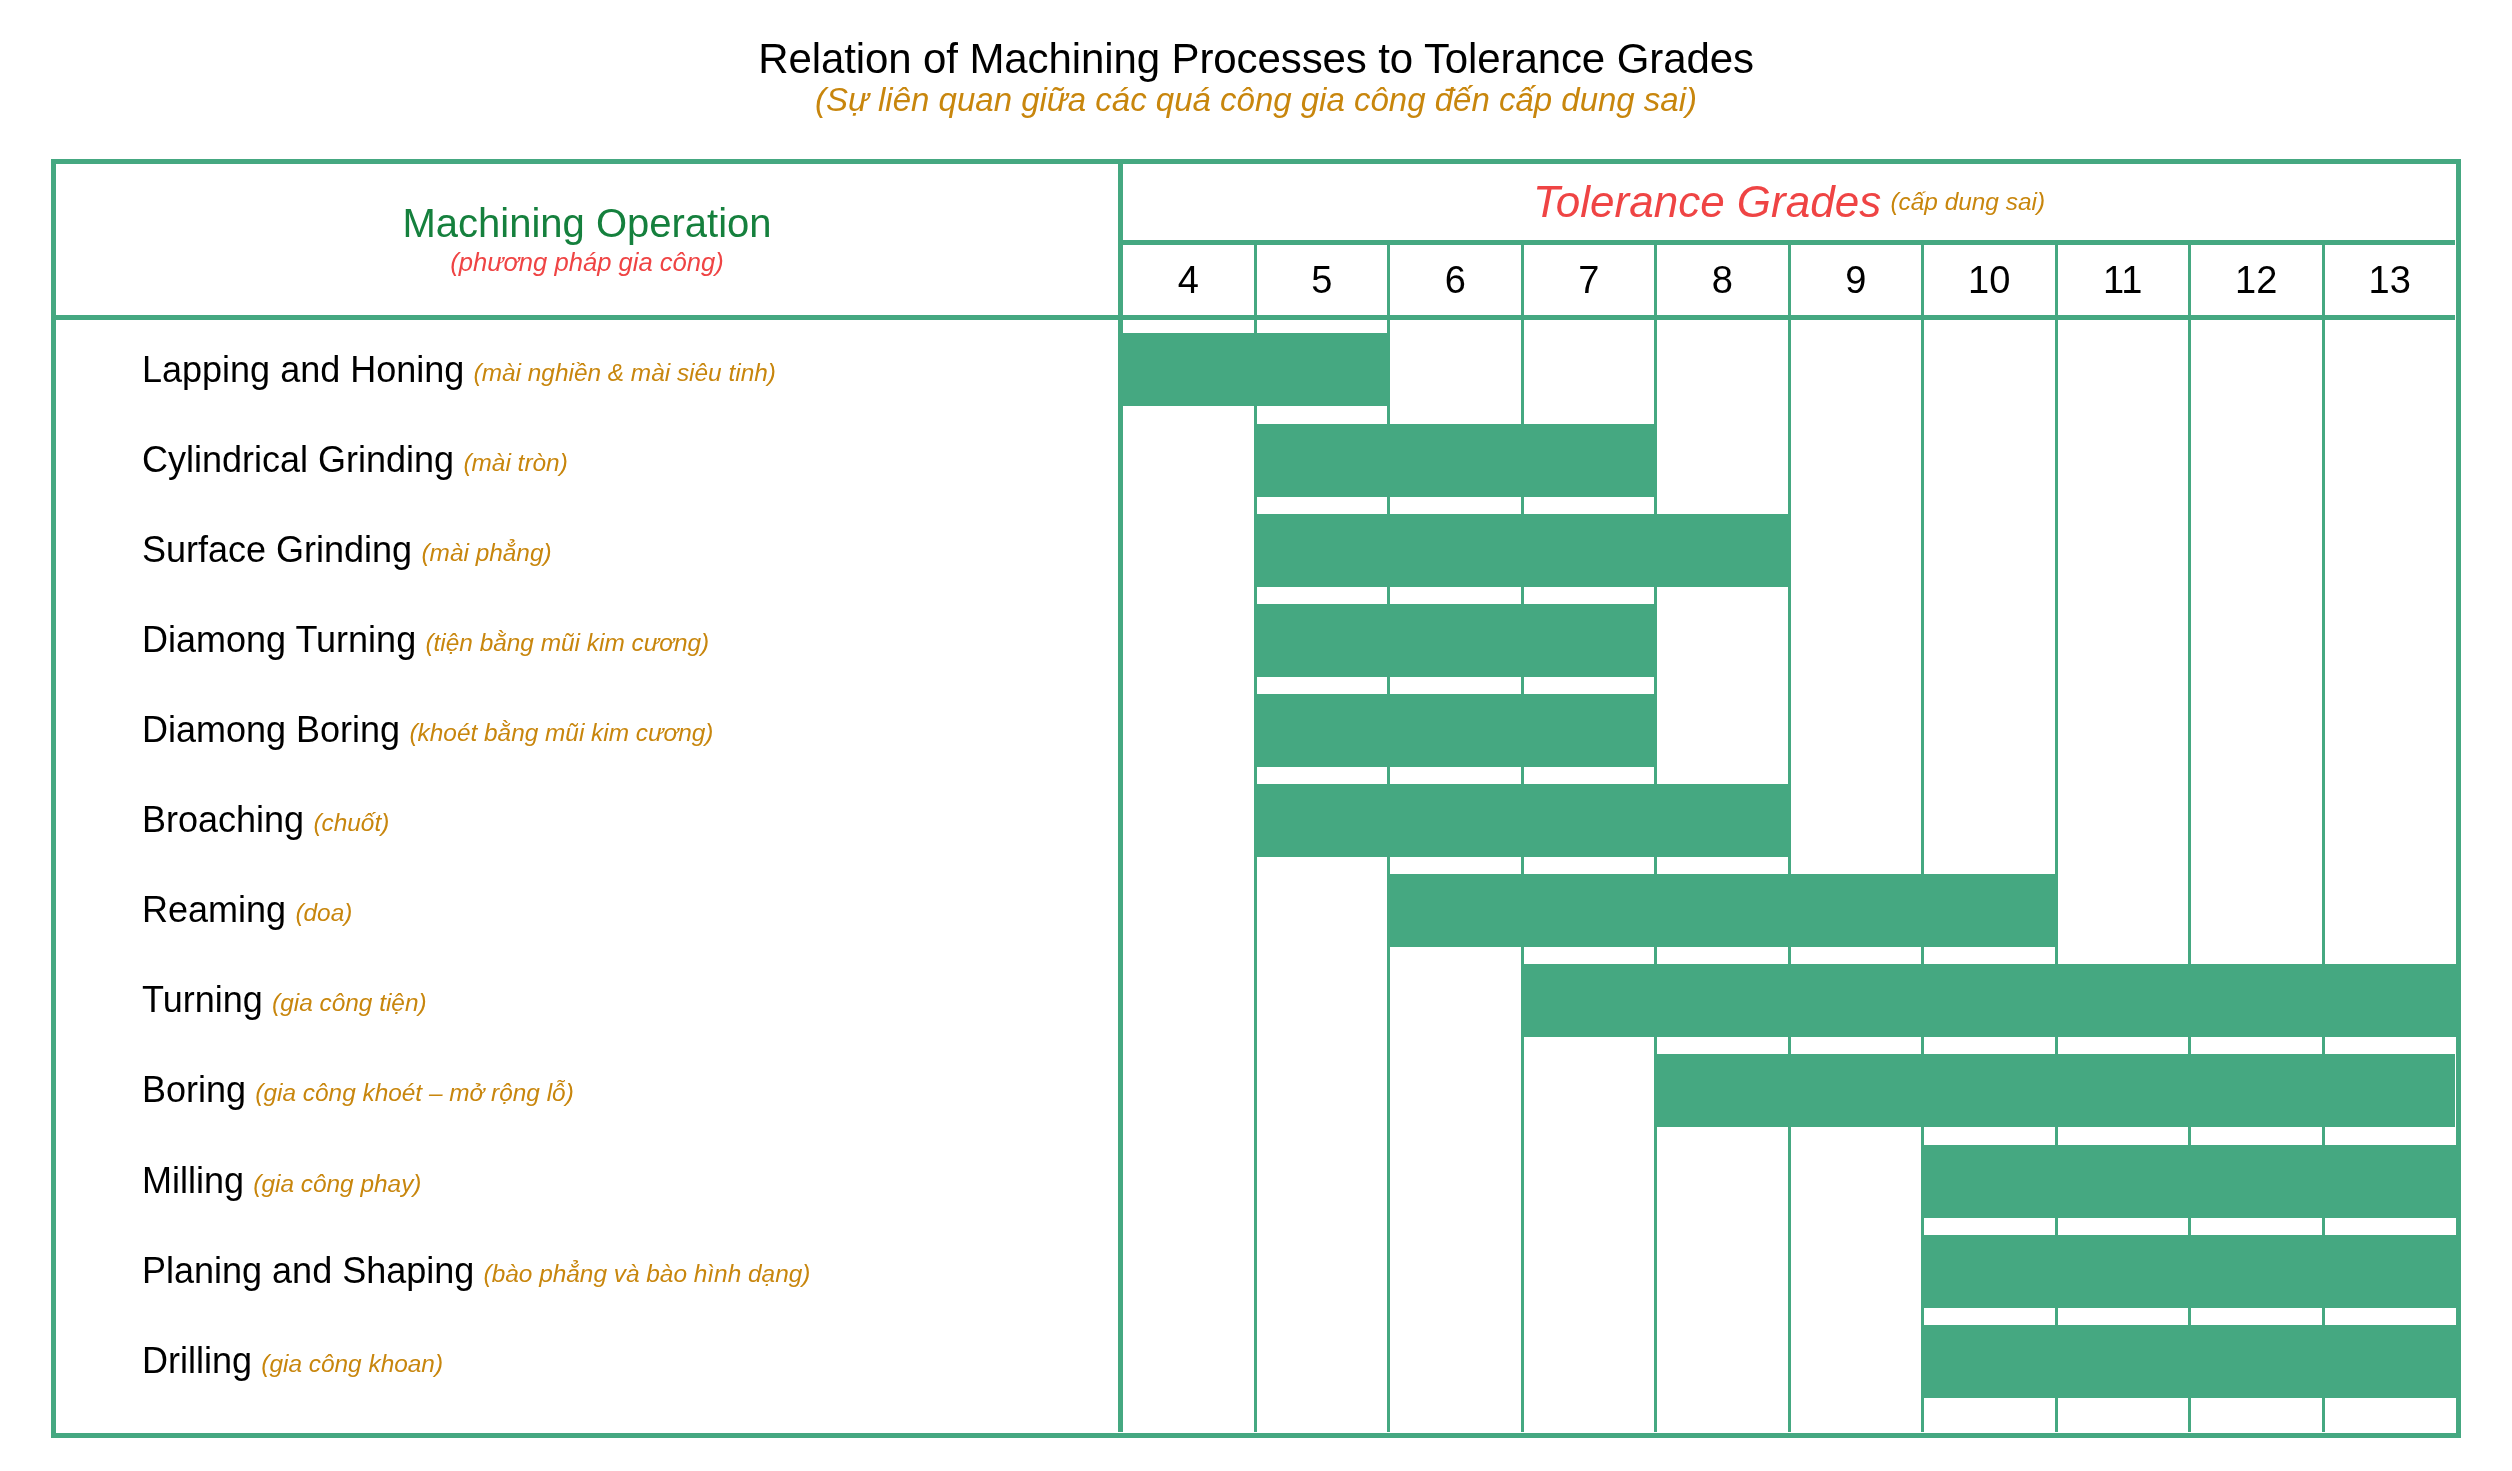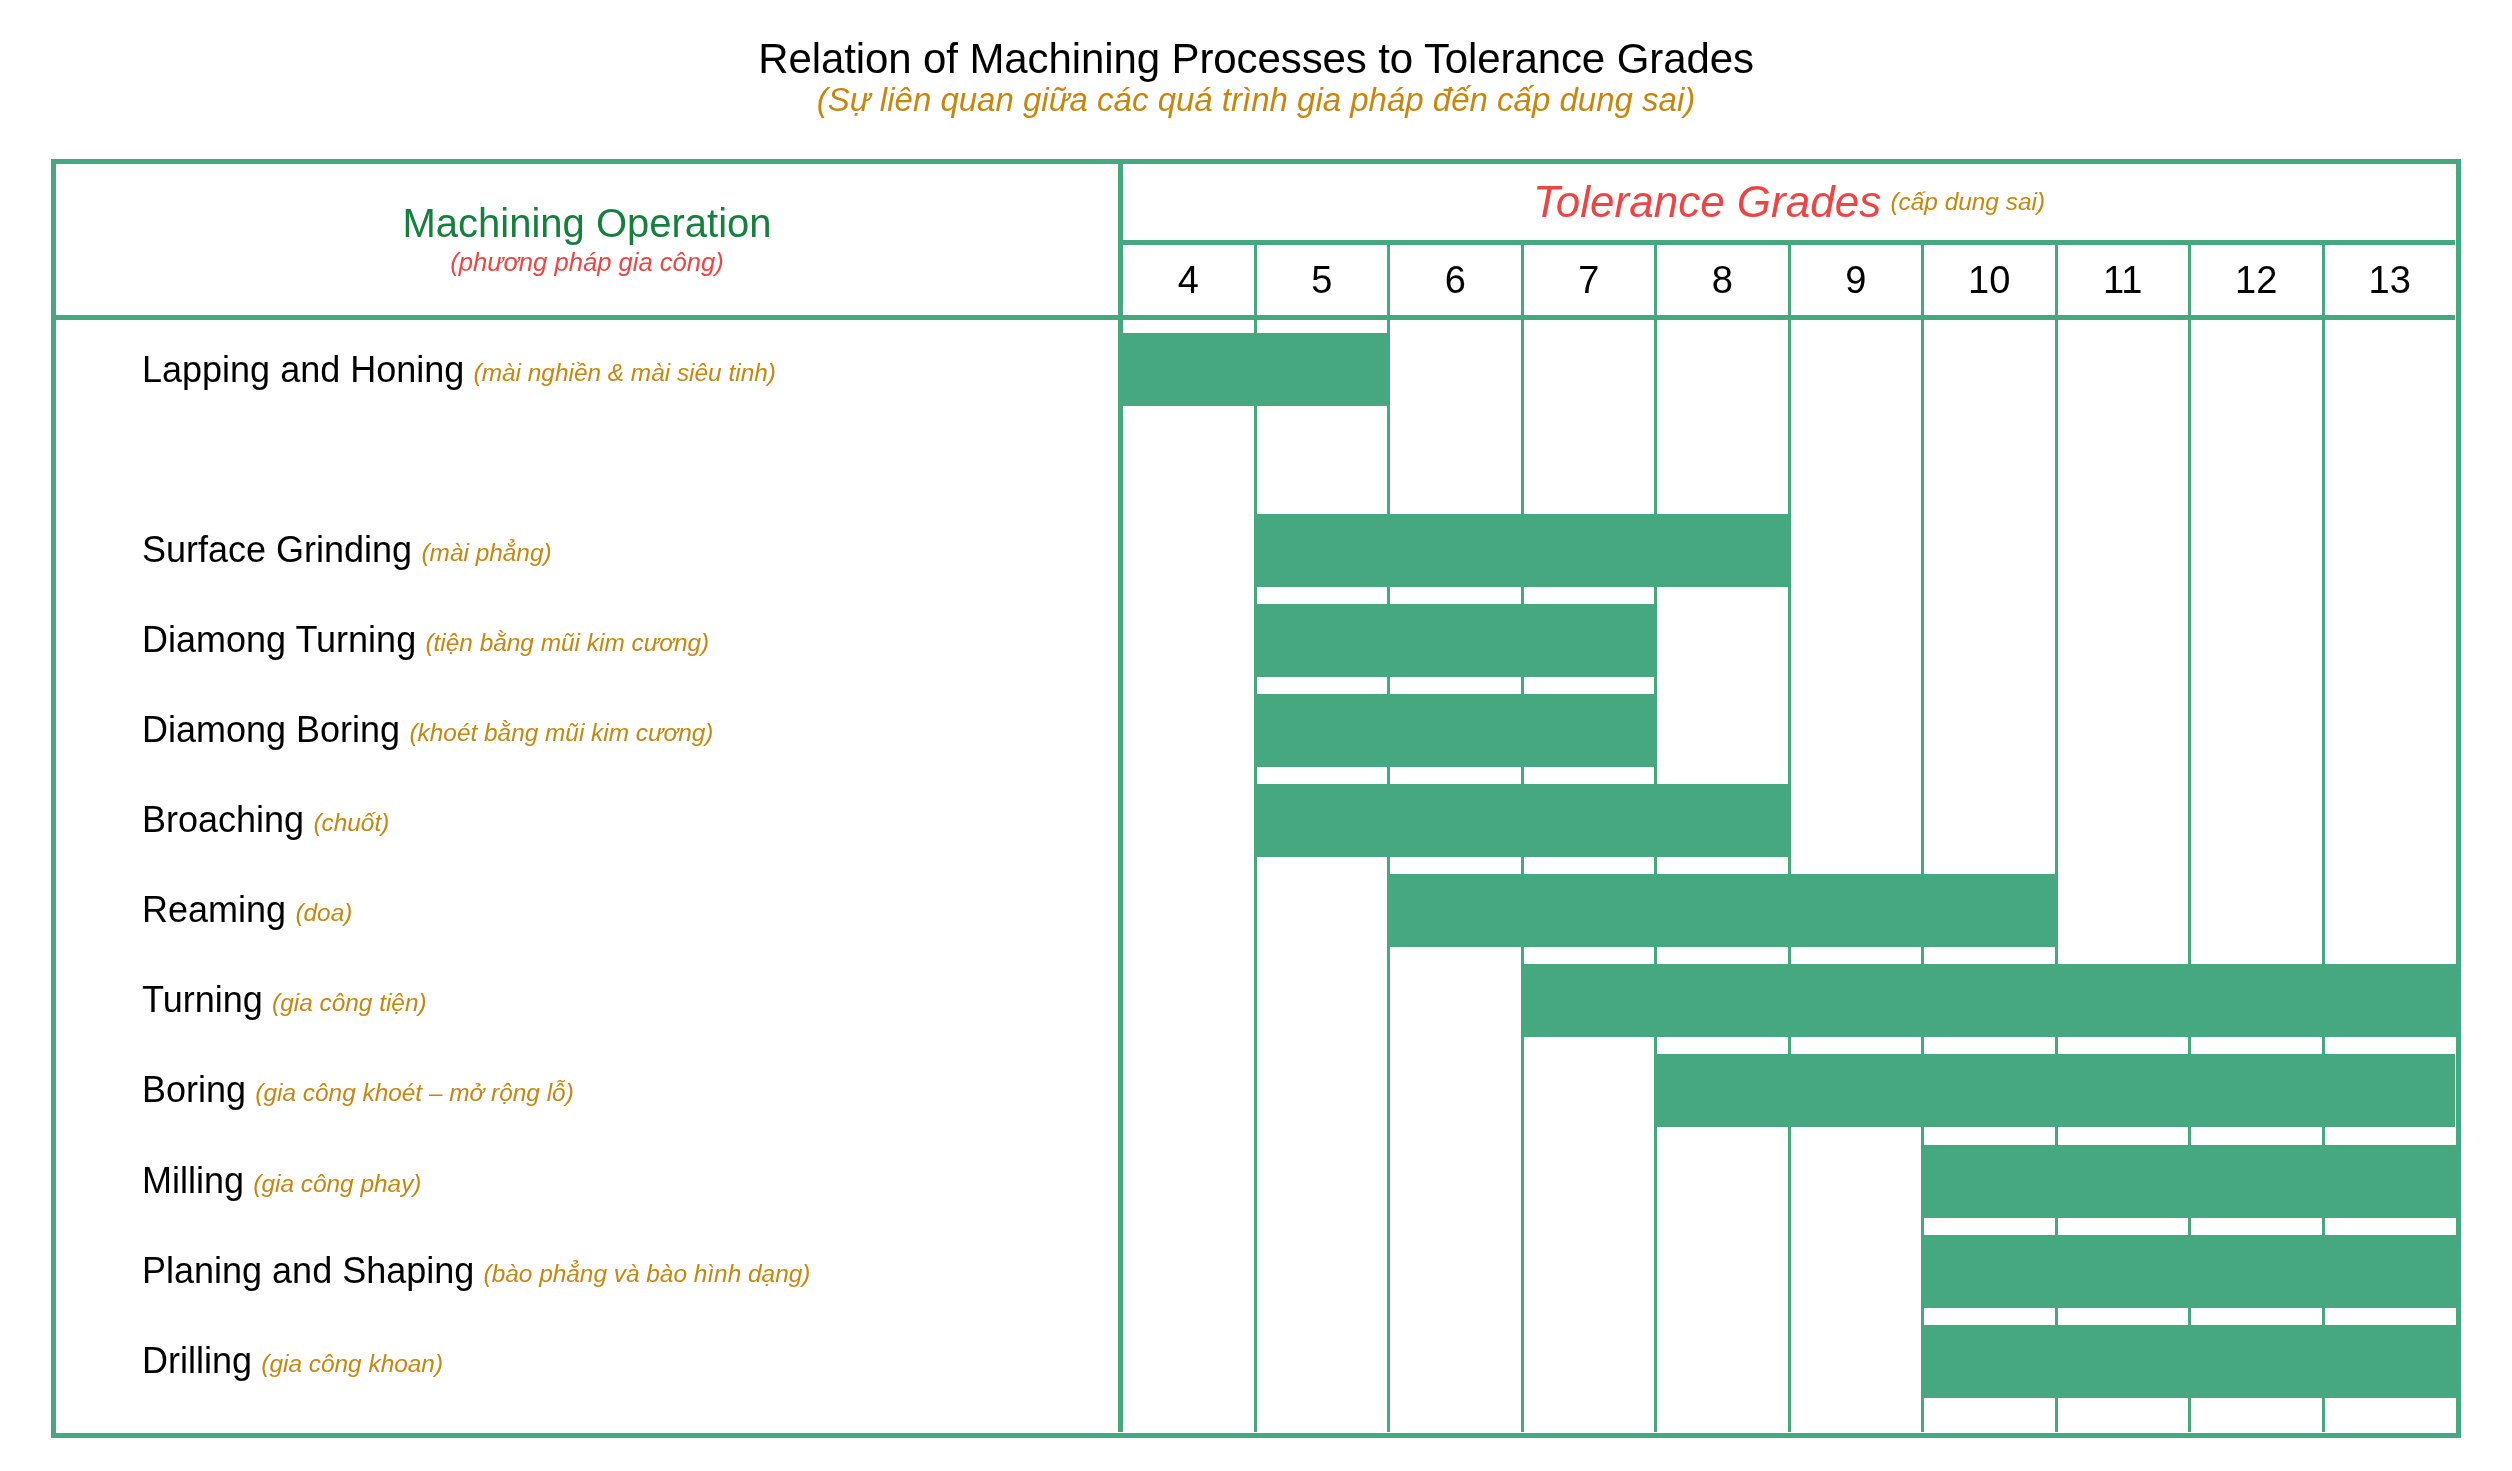--- a/index.html
+++ b/index.html
@@ -214,21 +214,21 @@
     top: 8.7px;
     height: 73px;
     background: #45a881;
   }
 </style>
 </head>
 <body>
 
 <div id="title-block">
   <div id="chart-title">Relation of Machining Processes to Tolerance Grades</div>
-  <div id="chart-subtitle">(Sự liên quan giữa các quá trình gia pháp đến cấp dung sai)</div>
+  <div id="chart-subtitle">(Sự liên quan giữa các quá công gia công đến cấp dung sai)</div>
 </div>
 
 <div id="table-frame">
 
   <div id="left-header">
     <div id="left-header-title">Machining Operation</div>
     <div id="left-header-sub">(phương pháp gia công)</div>
   </div>
 
   <div id="main-divider"></div>
@@ -268,20 +268,27 @@
         <div class="grid-col"></div>
       </div>
 
   <div class="row" style="top: 4.7px;">
         <div class="row-label">
           <span class="row-label-en">Lapping and Honing</span>
           <span class="row-label-vi">(mài nghiền &amp; mài siêu tinh)</span>
         </div>
         <div class="bar" style="left: 1067px; width: 266px;"></div>
       </div>
+      <div class="row" style="top: 95px;">
+        <div class="row-label">
+          <span class="row-label-en">Cylindrical Grinding</span>
+          <span class="row-label-vi">(mài tròn)</span>
+        </div>
+        <div class="bar" style="left: 1200px; width: 400px;"></div>
+      </div>
       <div class="row" style="top: 185px;">
         <div class="row-label">
           <span class="row-label-en">Surface Grinding</span>
           <span class="row-label-vi">(mài phẳng)</span>
         </div>
         <div class="bar" style="left: 1200px; width: 533px;"></div>
       </div>
       <div class="row" style="top: 365px;">
         <div class="row-label">
           <span class="row-label-en">Diamong Boring</span>

